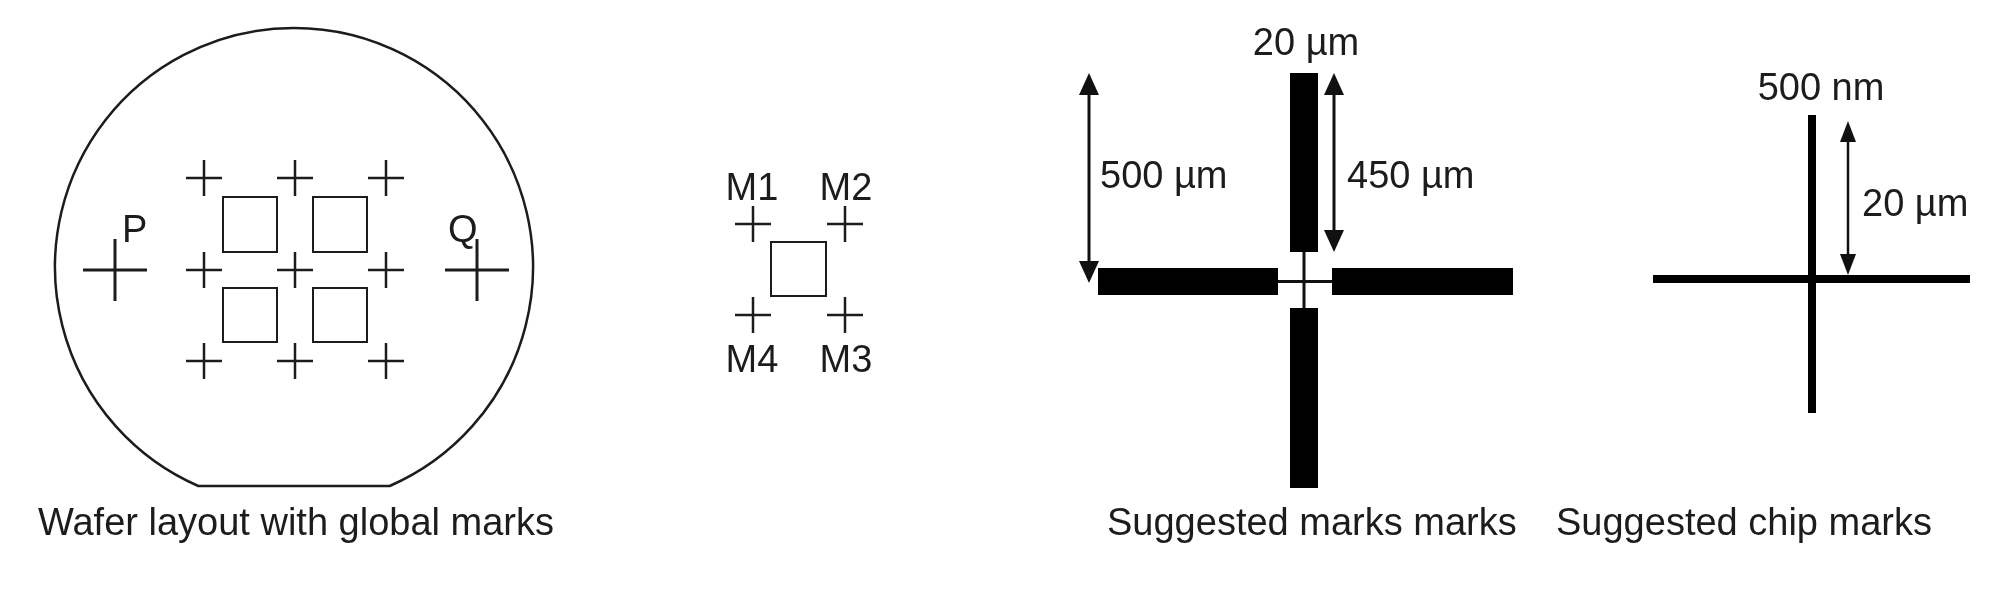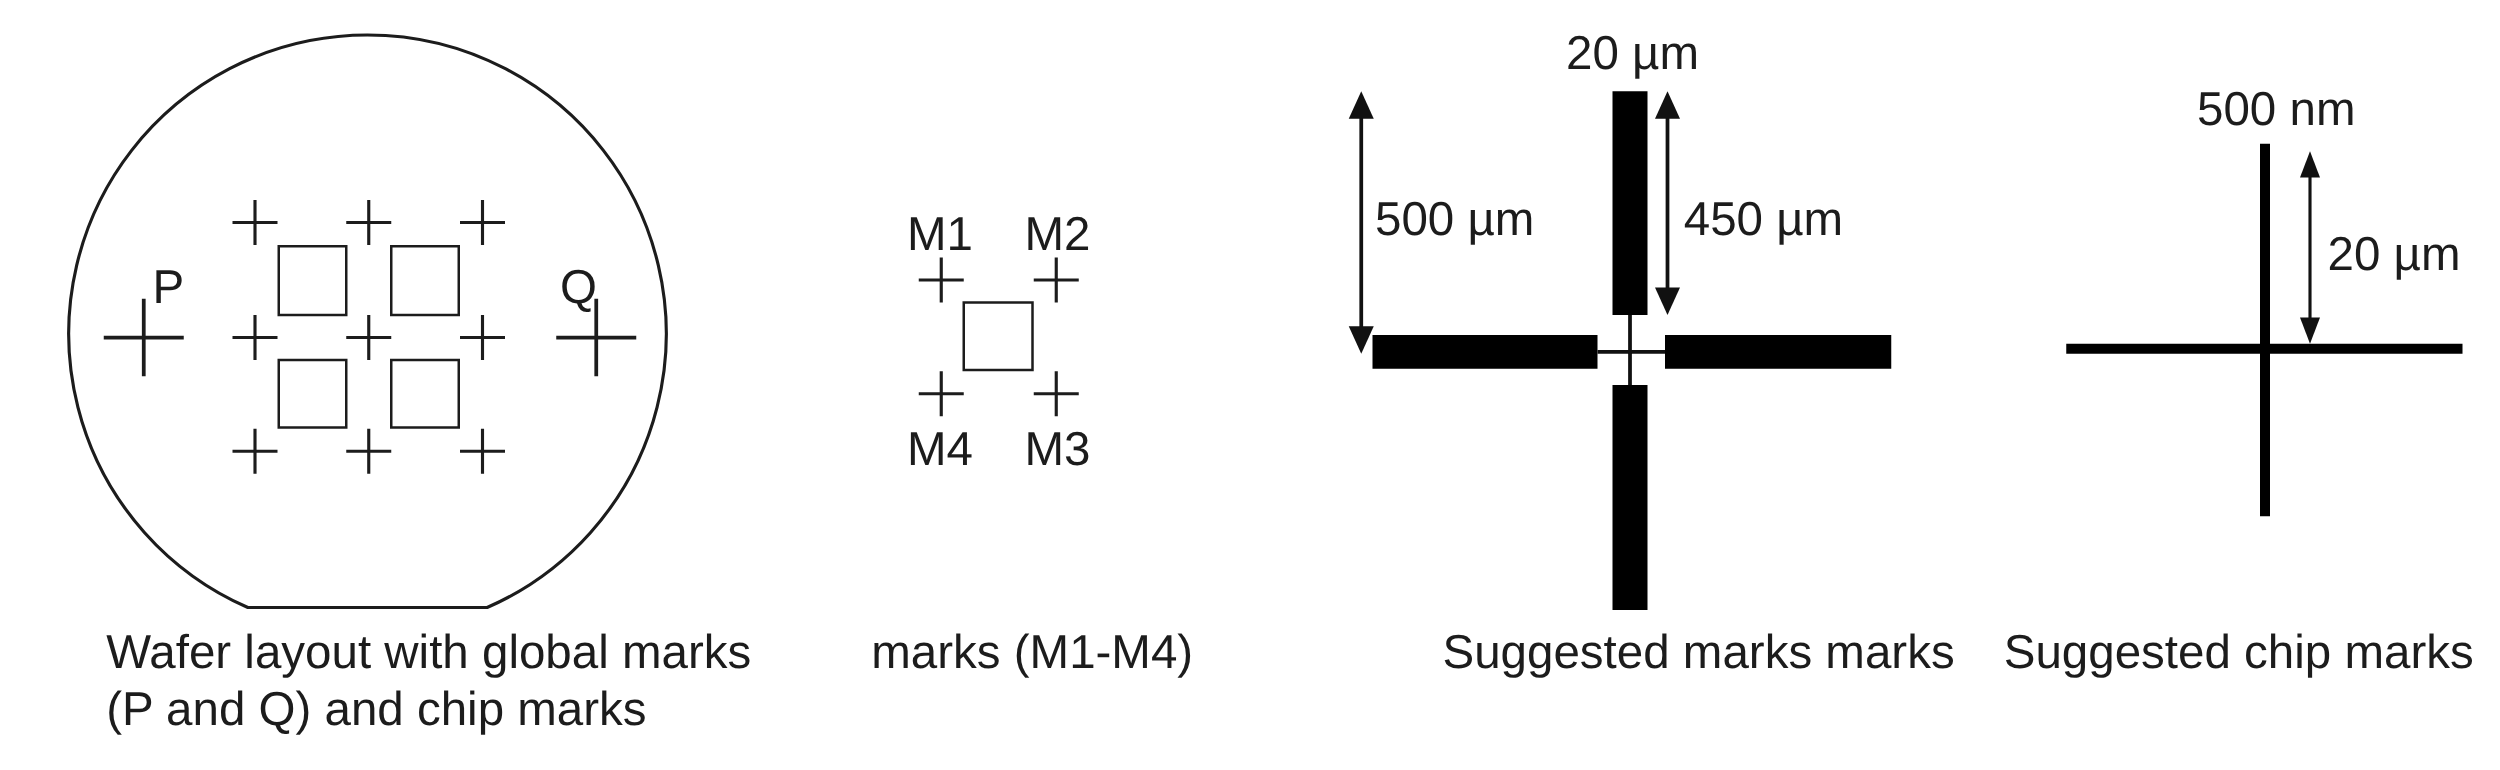--- a/index.html
+++ b/index.html
@@ -21,21 +21,20 @@
     font-size: 38px;
     fill: #1c1c1c;
   }
   .caption {
     position: absolute;
     top: 499px;
     color: #1c1c1c;
     font-size: 38px;
     line-height: 46px;
     white-space: nowrap;
-    margin-left: 47px;
   }
   .caption span { display: block; }
 </style>
 </head>
 <body>
 
 <div class="canvas">
 
   <svg class="diagram" viewBox="0 0 2000 616" xmlns="http://www.w3.org/2000/svg" xmlns:xlink="http://www.w3.org/1999/xlink">
 
@@ -115,25 +114,23 @@
         <polygon points="1848,275 1840,254 1856,254" fill="#111111"></polygon>
       </g>
 
       <text x="1821" y="100" text-anchor="middle">500 nm</text>
       <text x="1862" y="216" text-anchor="start">20 µm</text>
     </g>
   </svg>
 
   <div class="caption" style="left:38px">
     <span>Wafer layout with global marks</span>
-    <span>(P and Q) and chip marks</span>
   </div>
 
   <div class="caption" style="left:650px">
-    <span>marks (M1-M4)</span>
   </div>
 
   <div class="caption" style="left:1107px">
     <span>Suggested marks marks</span>
   </div>
 
   <div class="caption" style="left:1556px">
     <span>Suggested chip marks</span>
   </div>
 

